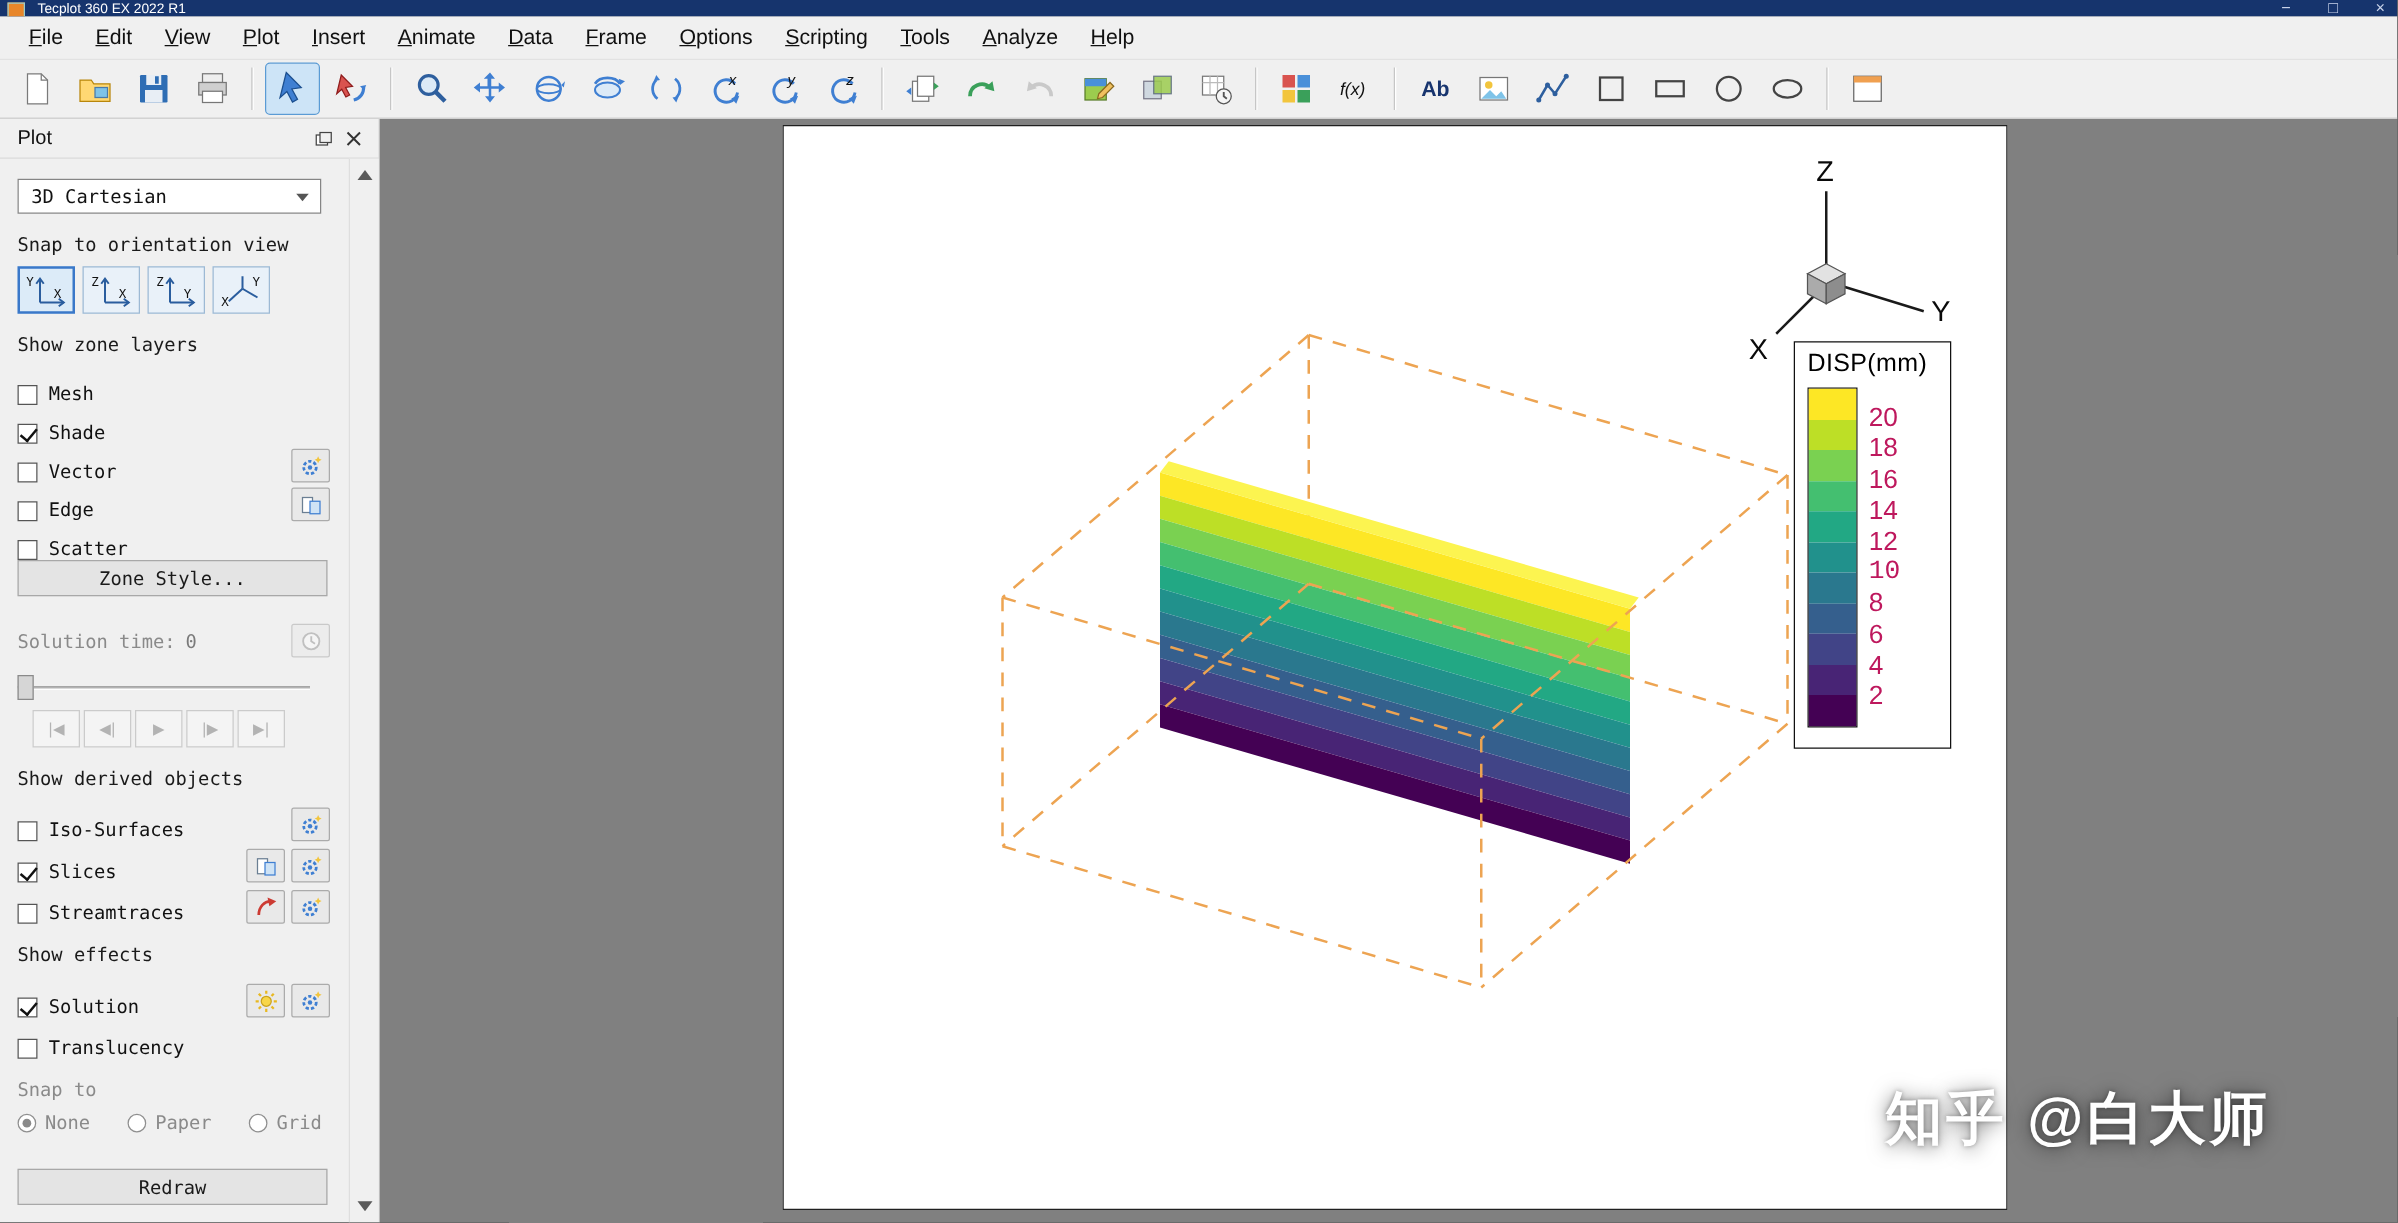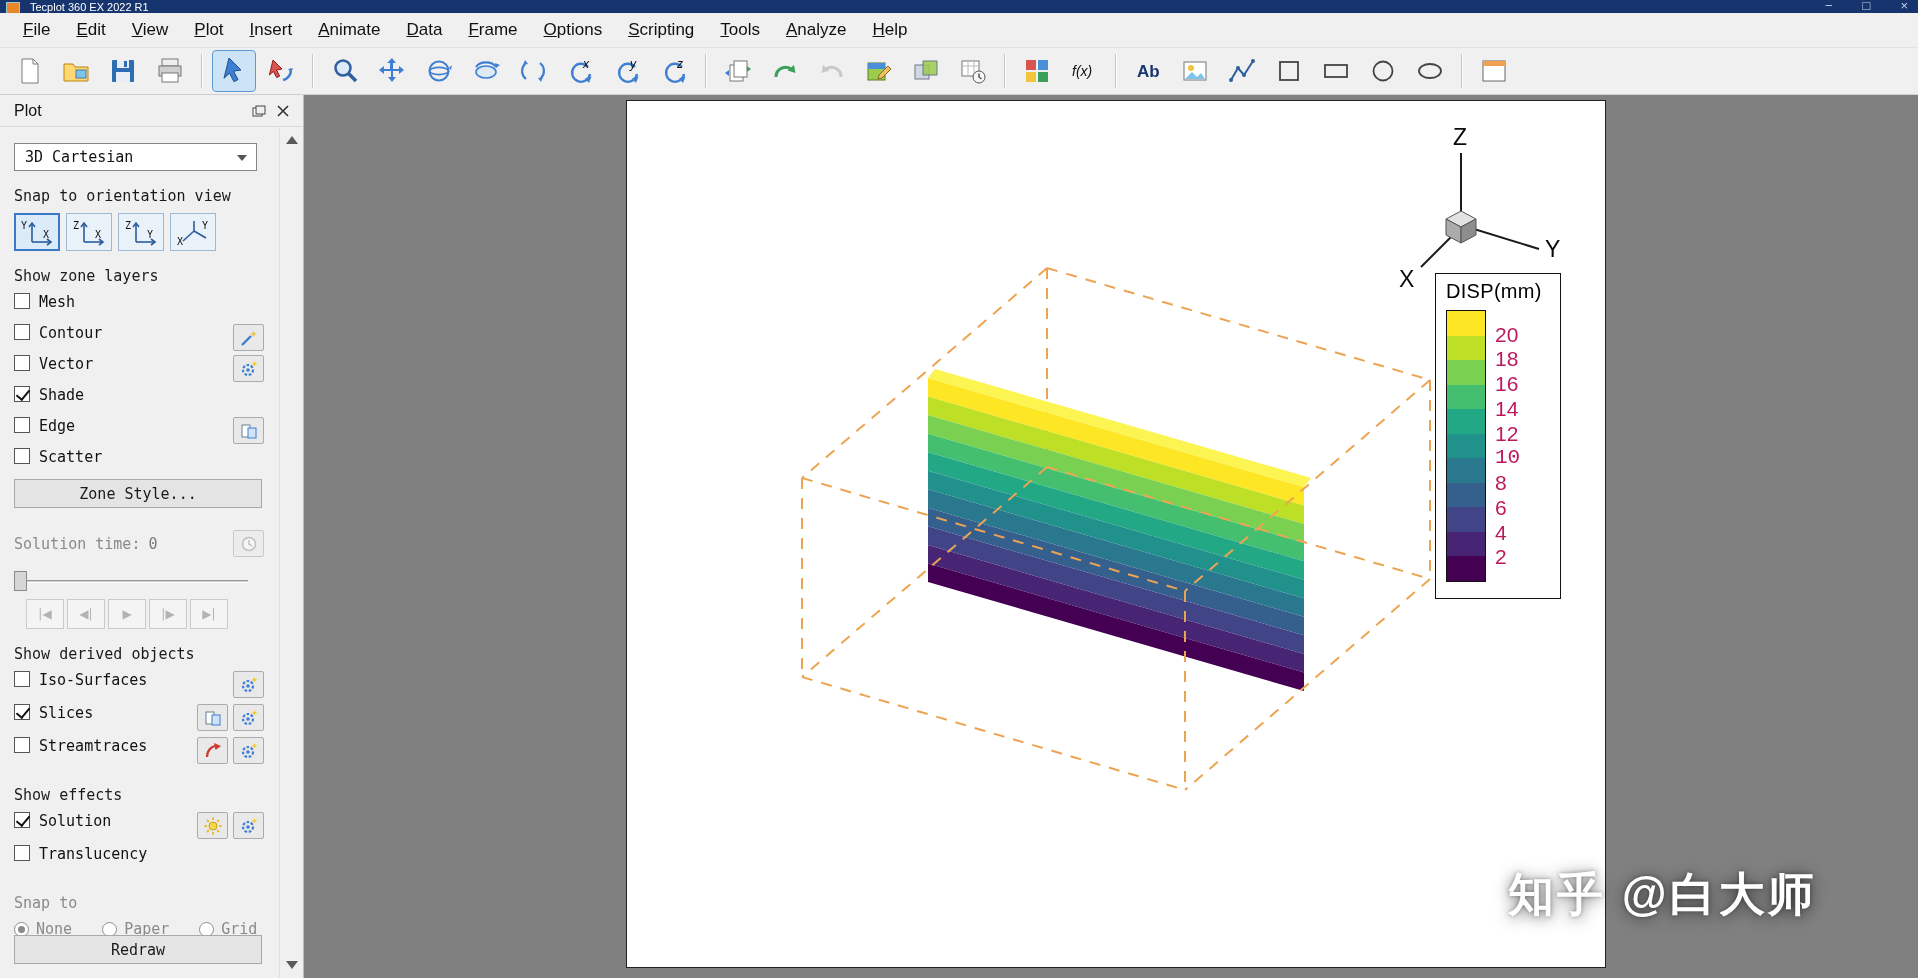--- a/index.html
+++ b/index.html
@@ -47,21 +47,21 @@
   .dd-chev{position:absolute;right:9px;top:11px;width:0;height:0;border-left:5px solid transparent;
            border-right:5px solid transparent;border-top:6px solid #555}
   .sec-label{font-size:15px;color:#1a1a1a;margin:16px 0 8px;white-space:nowrap}
   .sec-label.dim{color:#8a8a8a}
 
   .orient-row{display:flex;gap:6px;margin-bottom:2px}
   .orient-btn{width:46px;height:38px;background:#e9f1f9;border:1px solid #9db9d4;display:flex;
               align-items:center;justify-content:center}
   .orient-btn.selected{border:2px solid #3a78c9;background:#dcebf8}
 
-  .check-row{height:31px;width:250px;display:flex;align-items:flex-start;gap:9px}
+  .check-row{height:31px;width:250px;display:flex;align-items:flex-end;gap:9px}
   .check-row.tall{height:33px}
   .checkbox{width:16px;height:16px;background:#fff;border:1px solid #555;position:relative;flex:0 0 auto}
   .checkbox.checked::after{content:"";position:absolute;left:4px;top:0;width:6px;height:11px;
                            border:solid #111;border-width:0 2.4px 2.4px 0;transform:rotate(40deg)}
   .check-label{font-size:15px;white-space:nowrap}
   .row-btns{margin-left:auto;display:flex;gap:5px}
   .mini-btn{width:31px;height:27px;background:#e9e9e9;border:1px solid #ababab;border-radius:2px;
             display:flex;align-items:center;justify-content:center}
   .mini-btn.disabled{opacity:.55;filter:grayscale(.6)}
 
@@ -412,48 +412,36 @@
         </div>
 
       <div class="sec-label">Show zone layers</div>
       <div>
           <div class="check-row">
             <span class="checkbox"></span>
             <span class="check-label">Mesh</span>
             <span class="row-btns"></span>
           </div>
           <div class="check-row">
-            <span class="checkbox"></span>
-            <span class="check-label">Contour</span>
-            <span class="row-btns">
-              <span class="mini-btn">
-                <svg viewBox="0 0 20 20" width="20" height="20">
-                  <line x1="3" y1="17" x2="12" y2="8" stroke="#3f7fd2" stroke-width="2.4"></line>
-                  <path d="M14.5 2.5l1.1 2.4 2.4 1.1-2.4 1.1-1.1 2.4-1.1-2.4-2.4-1.1 2.4-1.1z" fill="#f2c53d"></path>
-                </svg>
-              </span>
-            </span>
+            <span class="checkbox checked"></span>
+            <span class="check-label">Shade</span>
+            <span class="row-btns"></span>
           </div>
           <div class="check-row">
             <span class="checkbox"></span>
             <span class="check-label">Vector</span>
             <span class="row-btns">
               <span class="mini-btn">
                 <svg viewBox="0 0 20 20" width="20" height="20">
                   <circle cx="9" cy="11" r="5" fill="none" stroke="#3f7fd2" stroke-width="2.2" stroke-dasharray="2.6 1.7"></circle>
                   <circle cx="9" cy="11" r="1.8" fill="#3f7fd2"></circle>
                   <path d="M15.5 2l.9 1.9 1.9.9-1.9.9-.9 1.9-.9-1.9-1.9-.9 1.9-.9z" fill="#f2c53d"></path>
                 </svg>
               </span>
             </span>
-          </div>
-          <div class="check-row">
-            <span class="checkbox checked"></span>
-            <span class="check-label">Shade</span>
-            <span class="row-btns"></span>
           </div>
           <div class="check-row">
             <span class="checkbox"></span>
             <span class="check-label">Edge</span>
             <span class="row-btns">
               <span class="mini-btn">
                 <svg viewBox="0 0 20 20" width="20" height="20">
                   <rect x="3" y="4" width="8" height="12" fill="#fff" stroke="#6b7f93"></rect>
                   <rect x="9" y="7" width="8" height="10" fill="#cfe3f5" stroke="#3f7fd2"></rect>
                 </svg>

